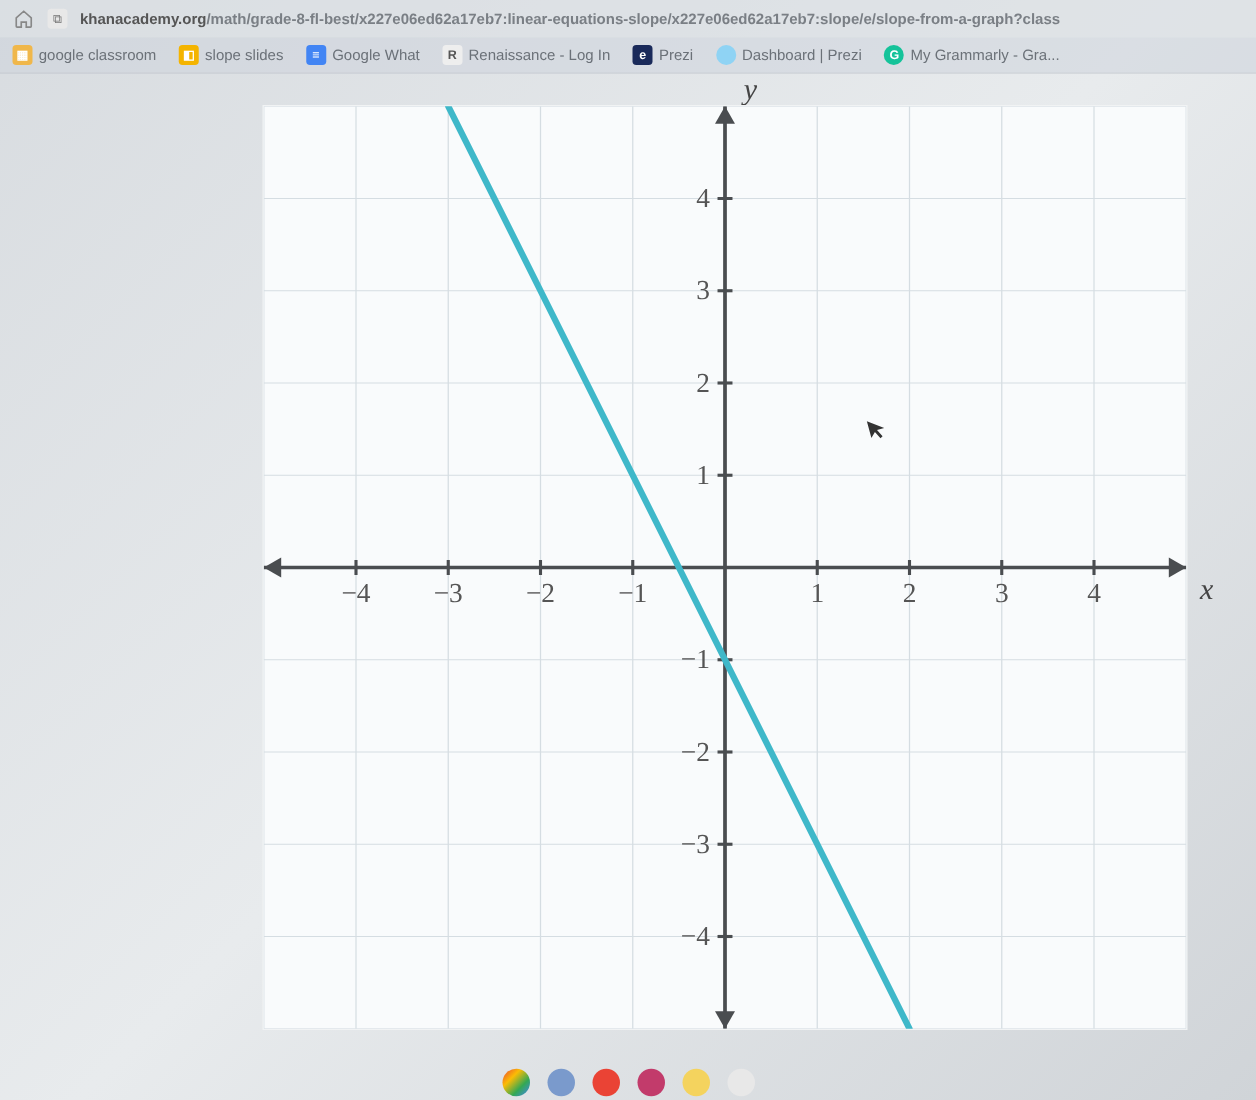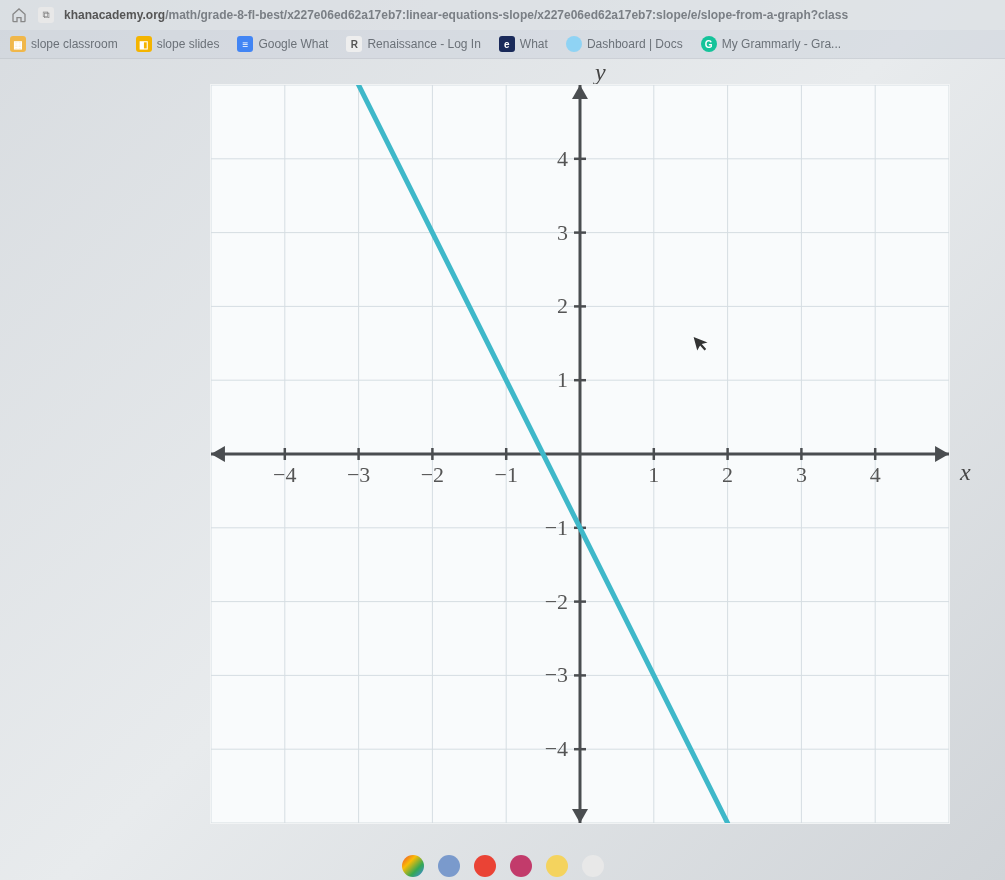--- a/index.html
+++ b/index.html
@@ -144,41 +144,41 @@
   </div>
   <div class="site-ic">⧉</div>
   <div class="url-text">
     <span class="dom">khanacademy.org</span><span>/math/grade-8-fl-best/x227e06ed62a17eb7:linear-equations-slope/x227e06ed62a17eb7:slope/e/slope-from-a-graph?class</span>
   </div>
 </div>
 
 <div class="bookmarks-row">
   <div class="bm">
     <span class="bm-ic" style="background:#f0b74a">▦</span>
-    <span>slope classroom</span>
+    <span>google classroom</span>
   </div>
   <div class="bm">
     <span class="bm-ic" style="background:#f4b400">◧</span>
     <span>slope slides</span>
   </div>
   <div class="bm">
     <span class="bm-ic" style="background:#4285f4">≡</span>
     <span>Google What</span>
   </div>
   <div class="bm">
     <span class="bm-ic" style="background:#eee;color:#555">R</span>
     <span>Renaissance - Log In</span>
   </div>
   <div class="bm">
     <span class="bm-ic" style="background:#1a2a5a">e</span>
-    <span>What</span>
+    <span>Prezi</span>
   </div>
   <div class="bm">
     <span class="bm-ic" style="background:#8fd3f4;border-radius:50%"></span>
-    <span>Dashboard | Docs</span>
+    <span>Dashboard | Prezi</span>
   </div>
   <div class="bm">
     <span class="bm-ic" style="background:#15c39a;border-radius:50%">G</span>
     <span>My Grammarly - Gra...</span>
   </div>
 </div>
 
 <div class="content">
   <div class="y-label">y</div>
 

